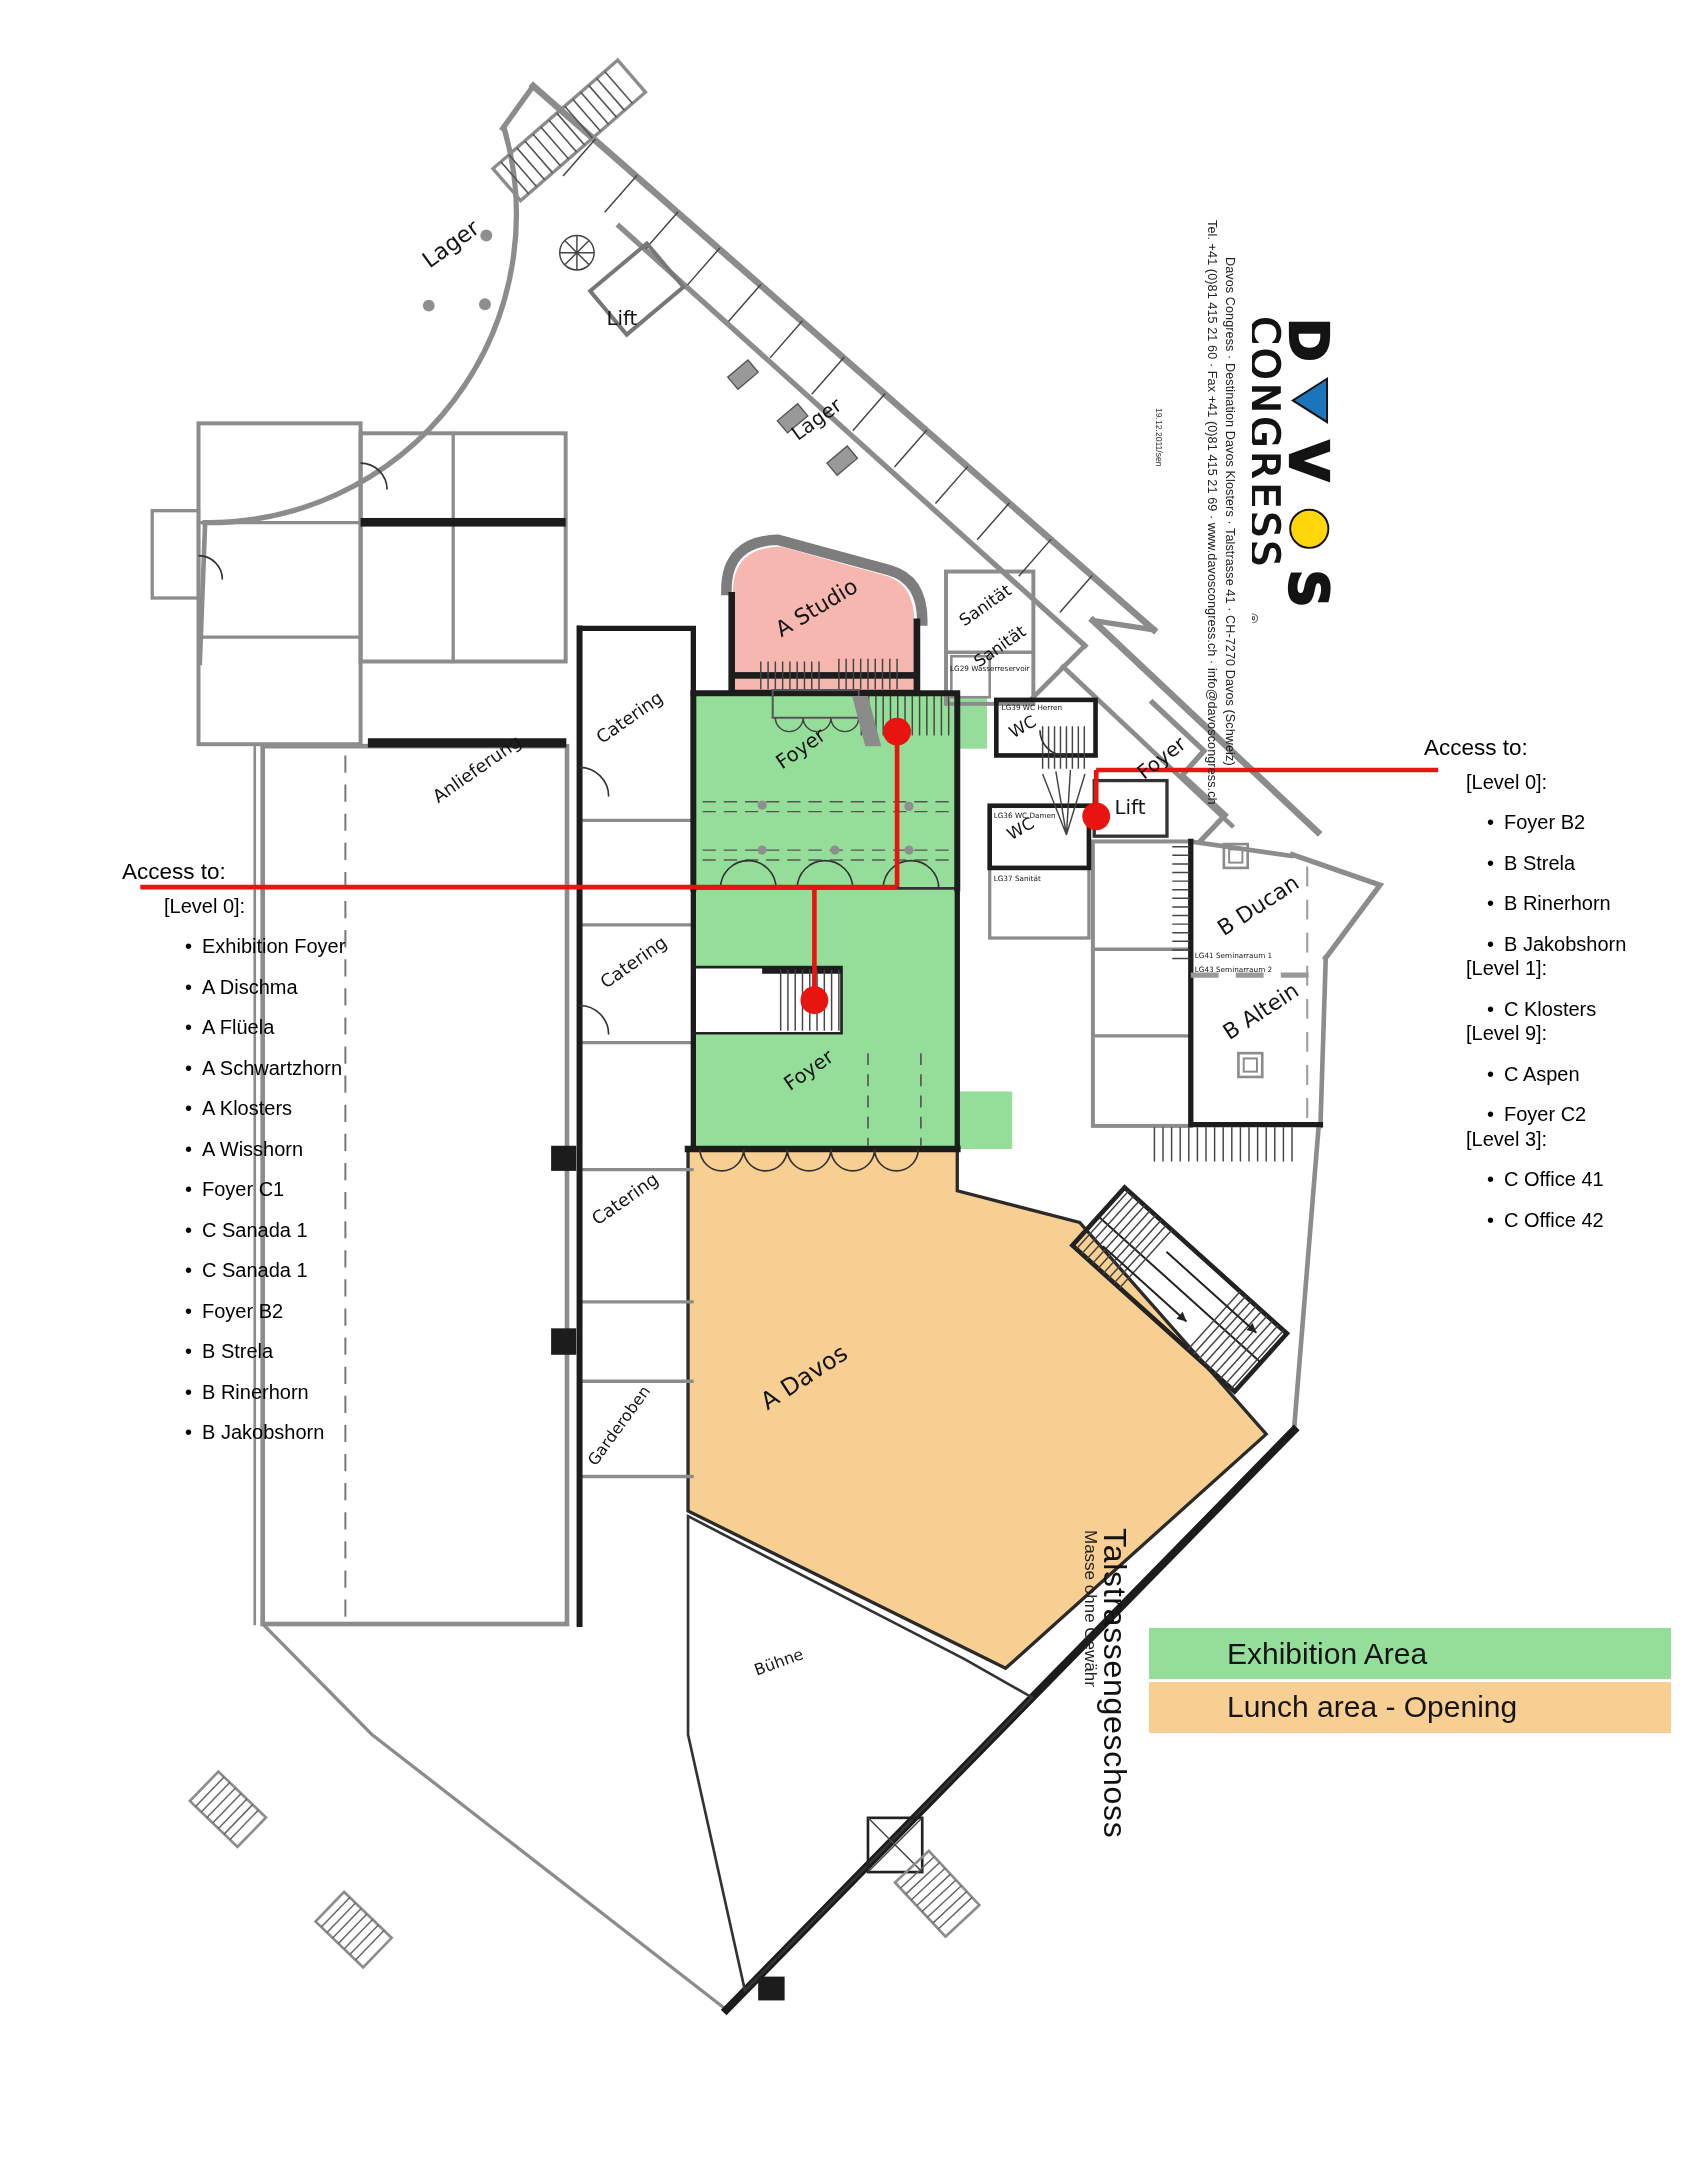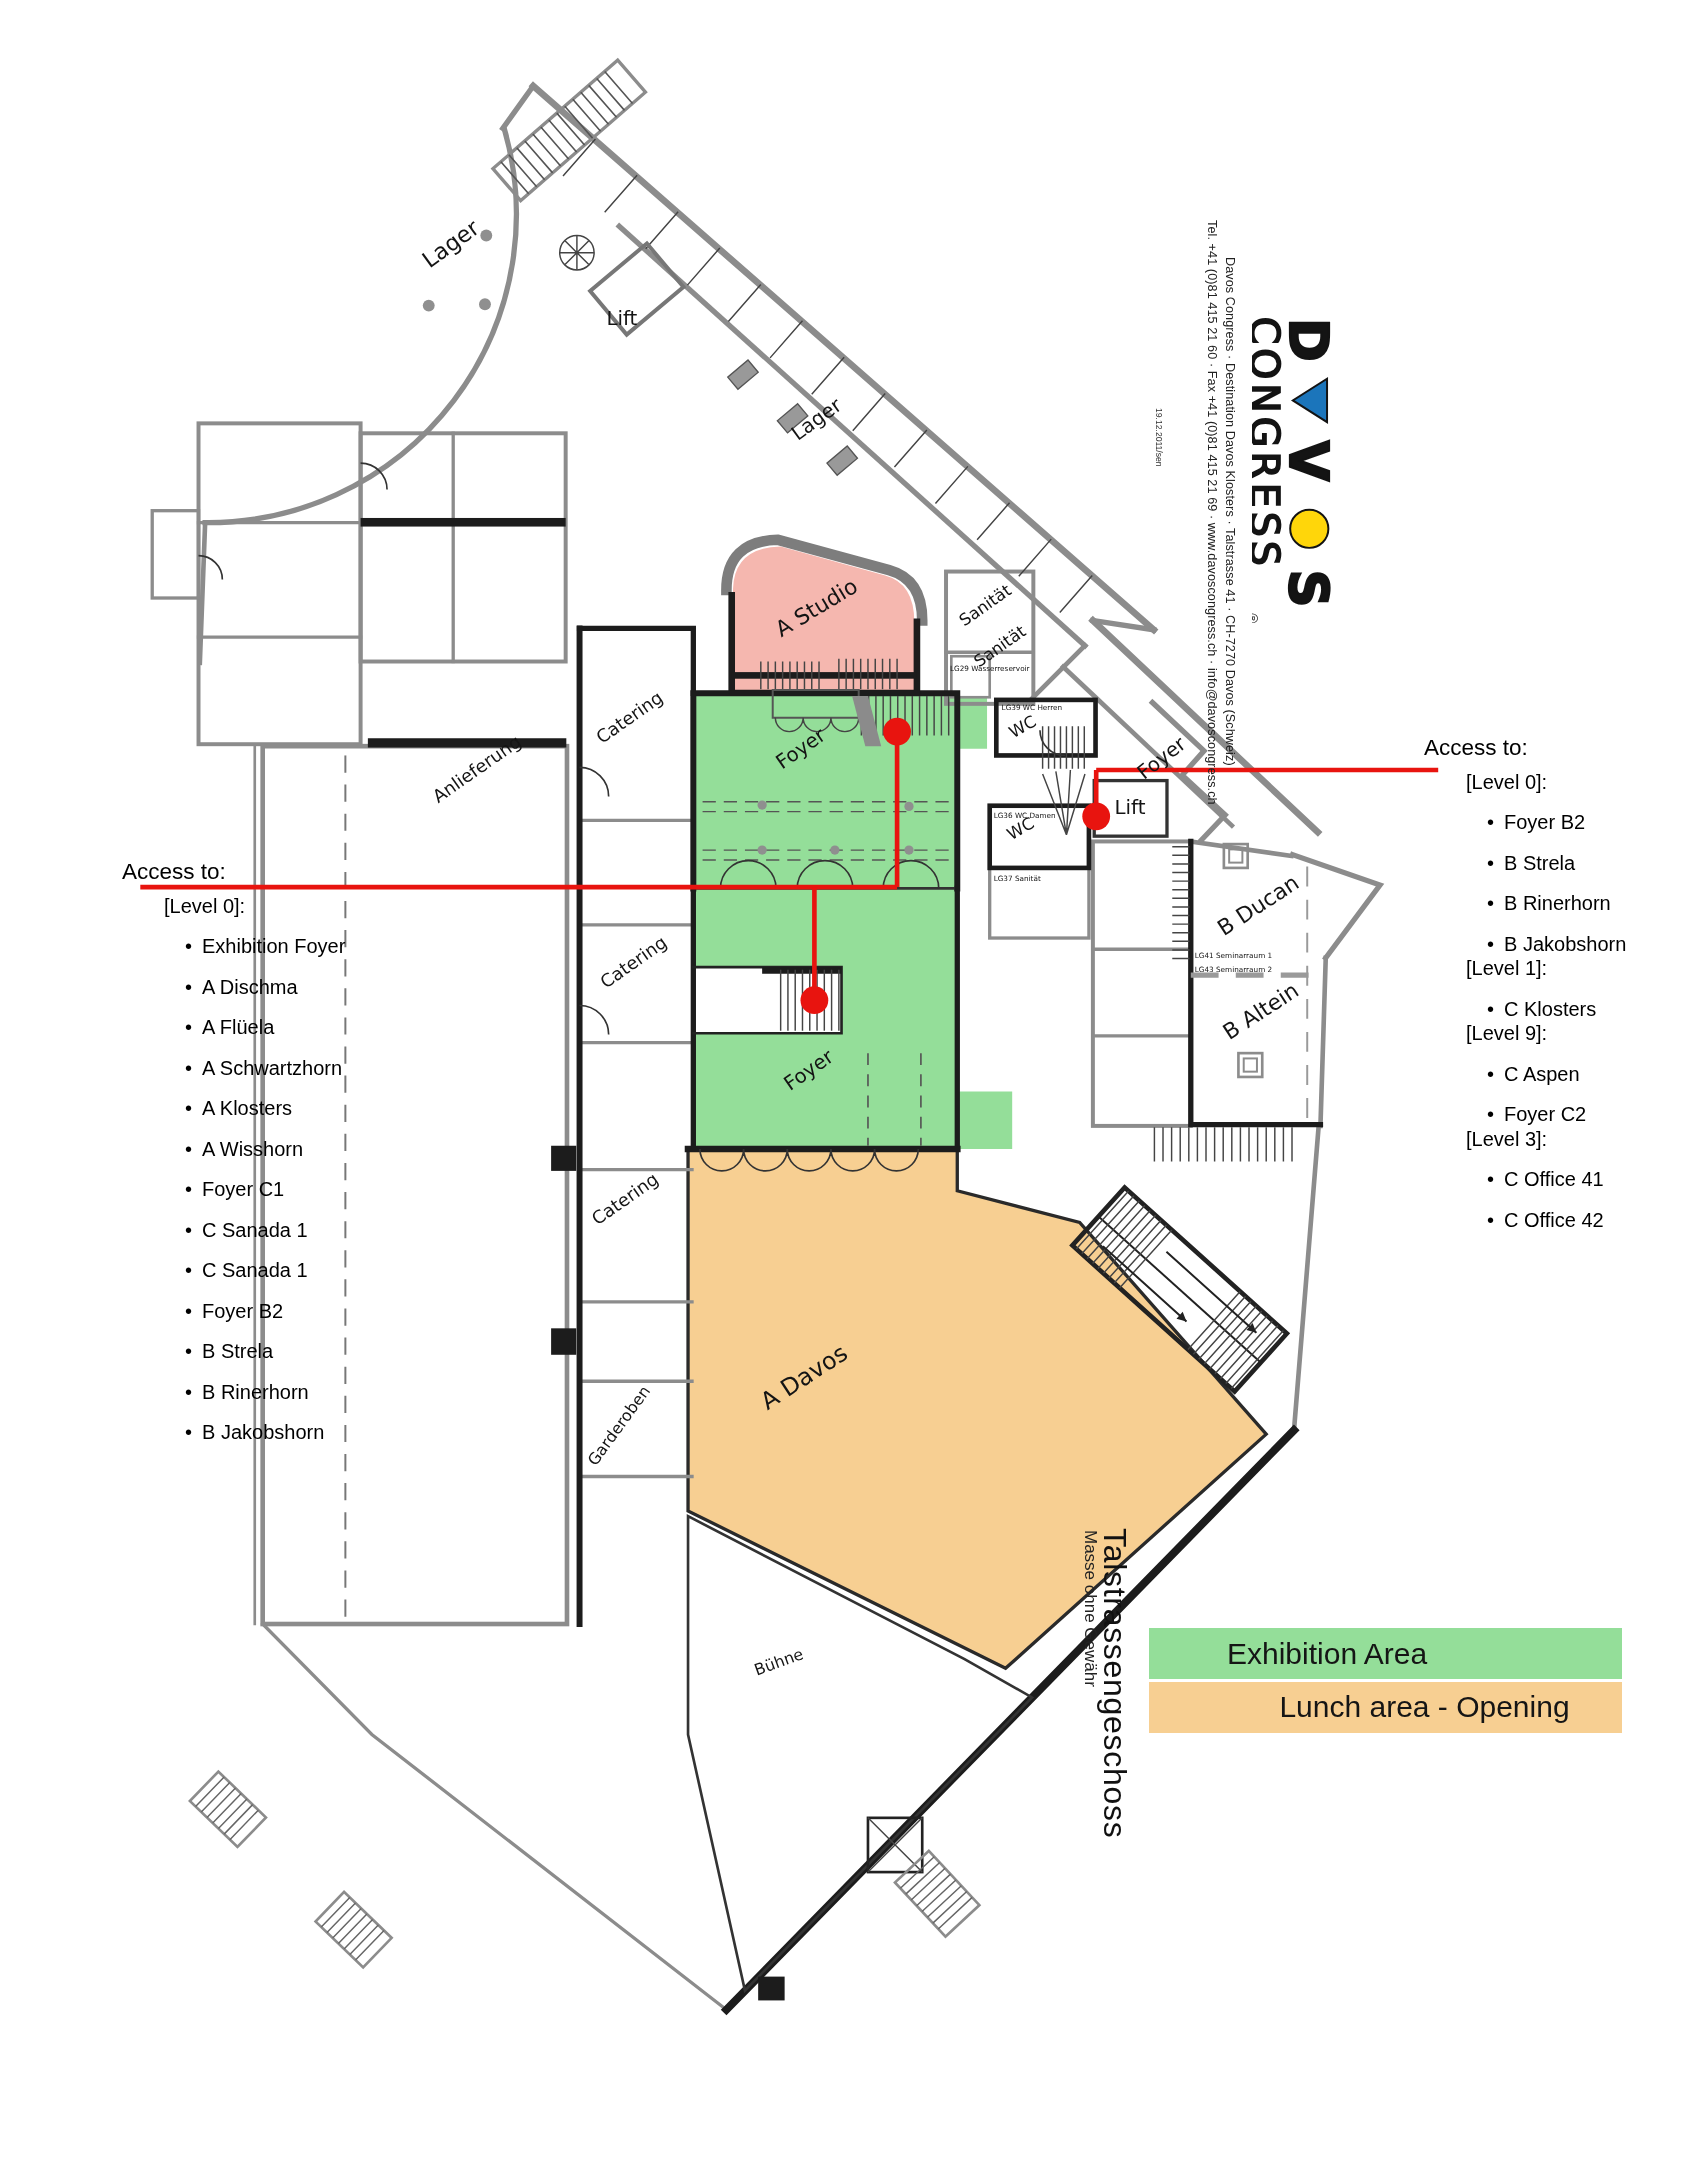--- a/index.html
+++ b/index.html
@@ -11,21 +11,21 @@
   
   .contact-line{font-size:12.6px;letter-spacing:0.1px;color:#222;}
   .date-note{font-size:8.6px;color:#333;}
   
   .access{font-size:20px;line-height:24.5px;color:#000000;}
   .access .access-title{font-size:22.5px;margin-bottom:9.3px;}
   .access .level-line{margin-left:42px;}
   .access .bullet-line{margin-left:63px;margin-top:16px;}
   .access .bullet{display:inline-block;width:17px;}
   
-  #legend{width:473px;}
+  #legend{width:522px;}
   .legend-row{height:51px;margin-bottom:2.6px;display:flex;align-items:center;}
   .legend-label{font-size:30px;padding-left:78px;color:#151515;}
   
   #v-title{font-size:32px;letter-spacing:0.7px;color:#111;}
   #v-subtitle{font-size:17px;color:#222;}
   svg text{font-family:"DejaVu Sans",sans-serif;fill:#141414;}
   svg .micro{font-size:11px;fill:#444;}
 </style>
 </head>
 <body>
@@ -291,21 +291,21 @@
         <div class="level-line">[Level 3]:</div>
         <div class="bullet-line"><span class="bullet">•</span><span>C Office 41</span></div>
         <div class="bullet-line"><span class="bullet">•</span><span>C Office 42</span></div>
       </div>
   </div>
 
   <div id="legend" class="abs" style="left:1149px;top:1628px;">
       <div class="legend-row" style="background: rgb(148, 222, 153);">
         <span class="legend-label">Exhibition Area</span>
       </div>
-      <div class="legend-row" style="background: rgb(247, 207, 146); justify-content: center;">
+      <div class="legend-row" style="background: rgb(247, 207, 146);">
         <span class="legend-label">Lunch area - Opening</span>
       </div>
     </div>
 
   <div id="v-title" class="abs rot90" style="left:1133px;top:1528px;">Talstrassengeschoss</div>
   <div id="v-subtitle" class="abs rot90" style="left:1100px;top:1530px;">Masse ohne Gewähr</div>
 
 </div>
 
 

